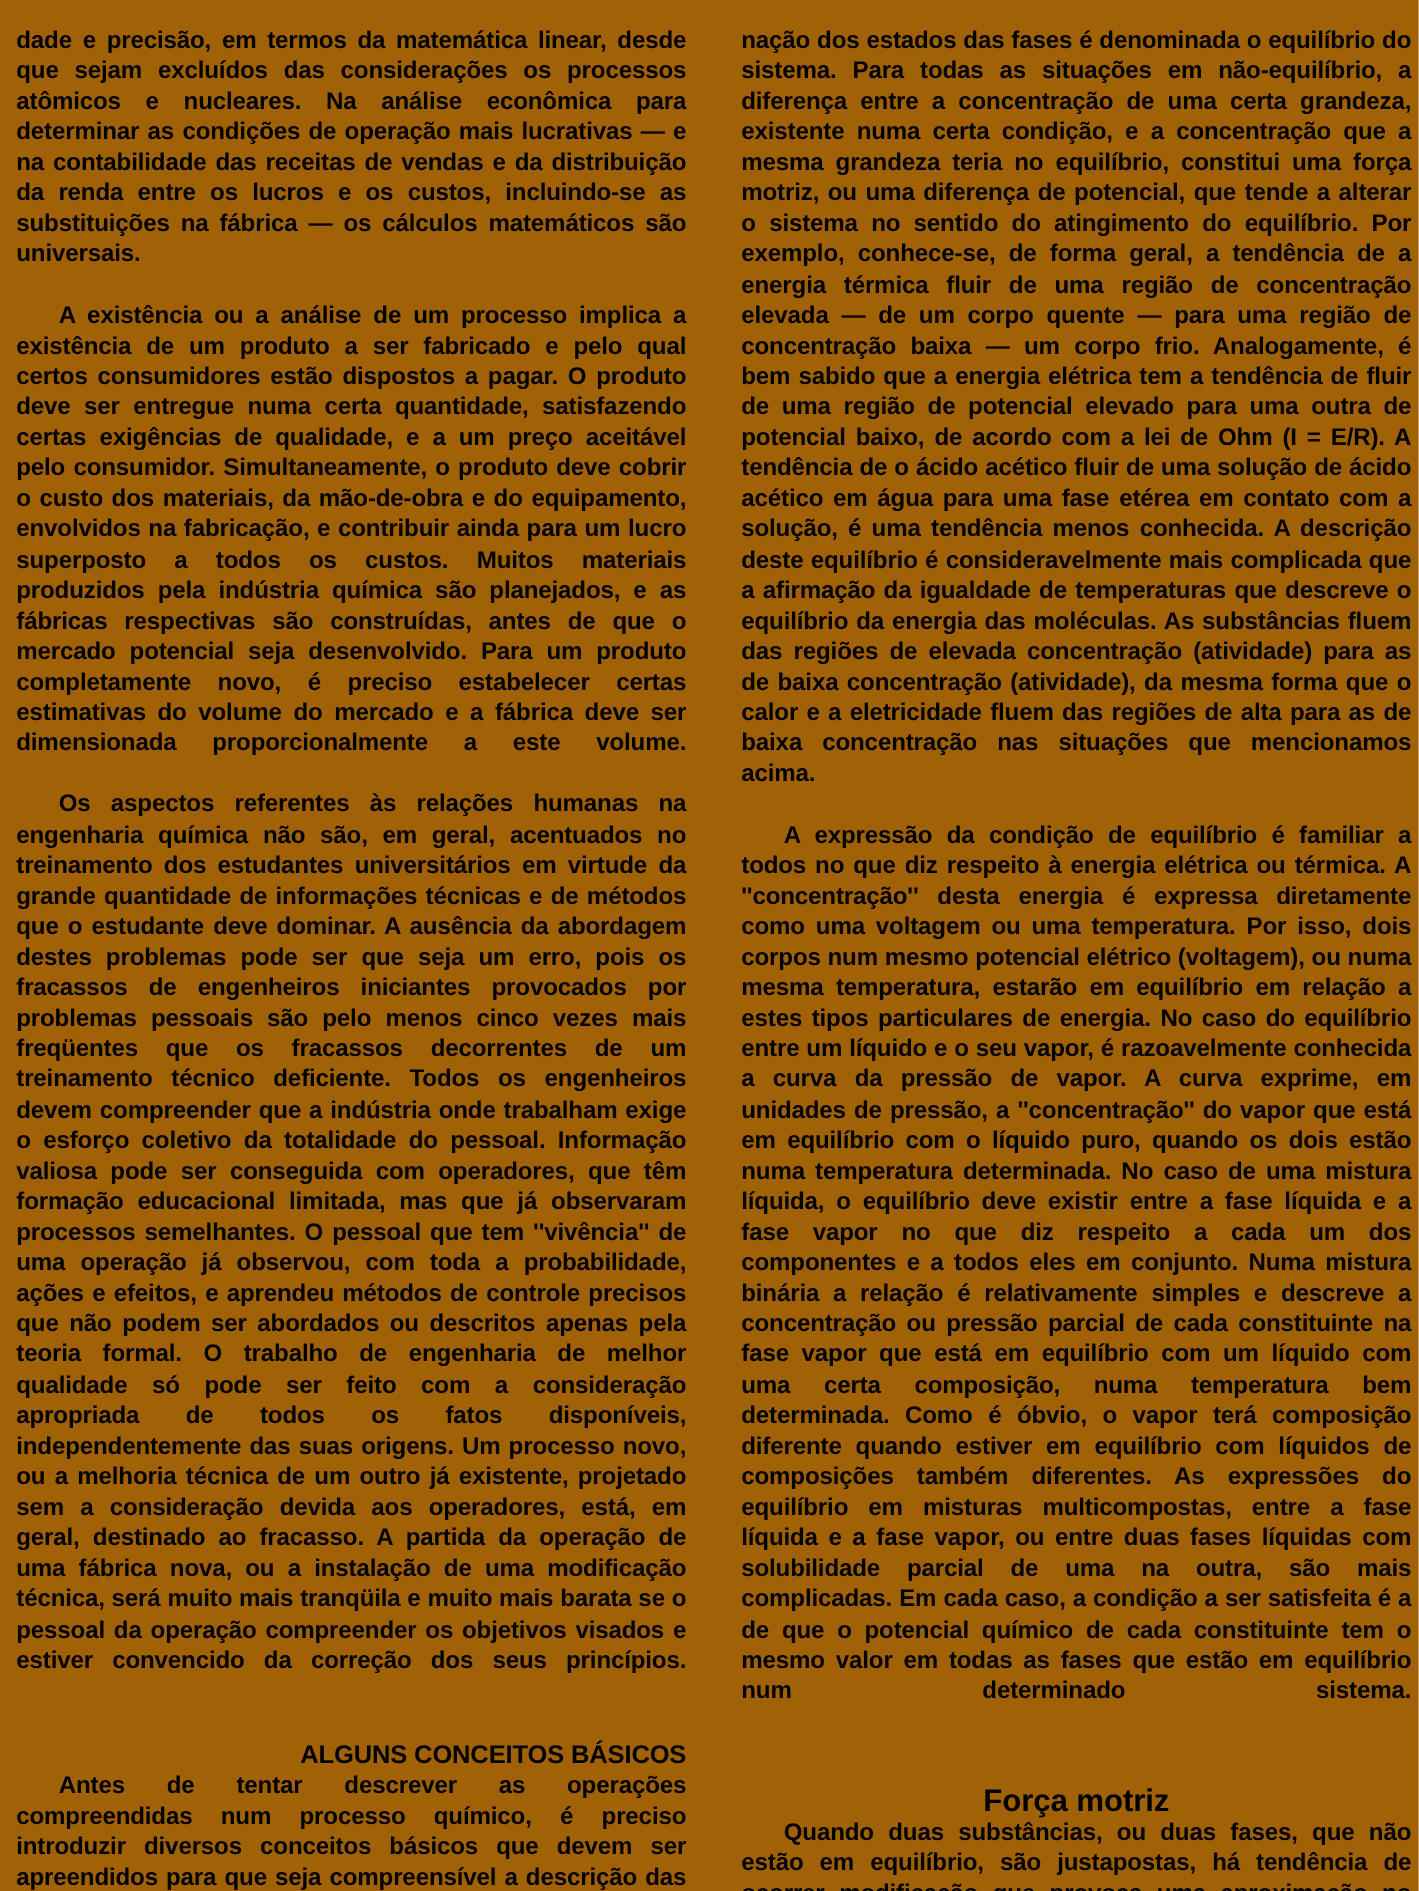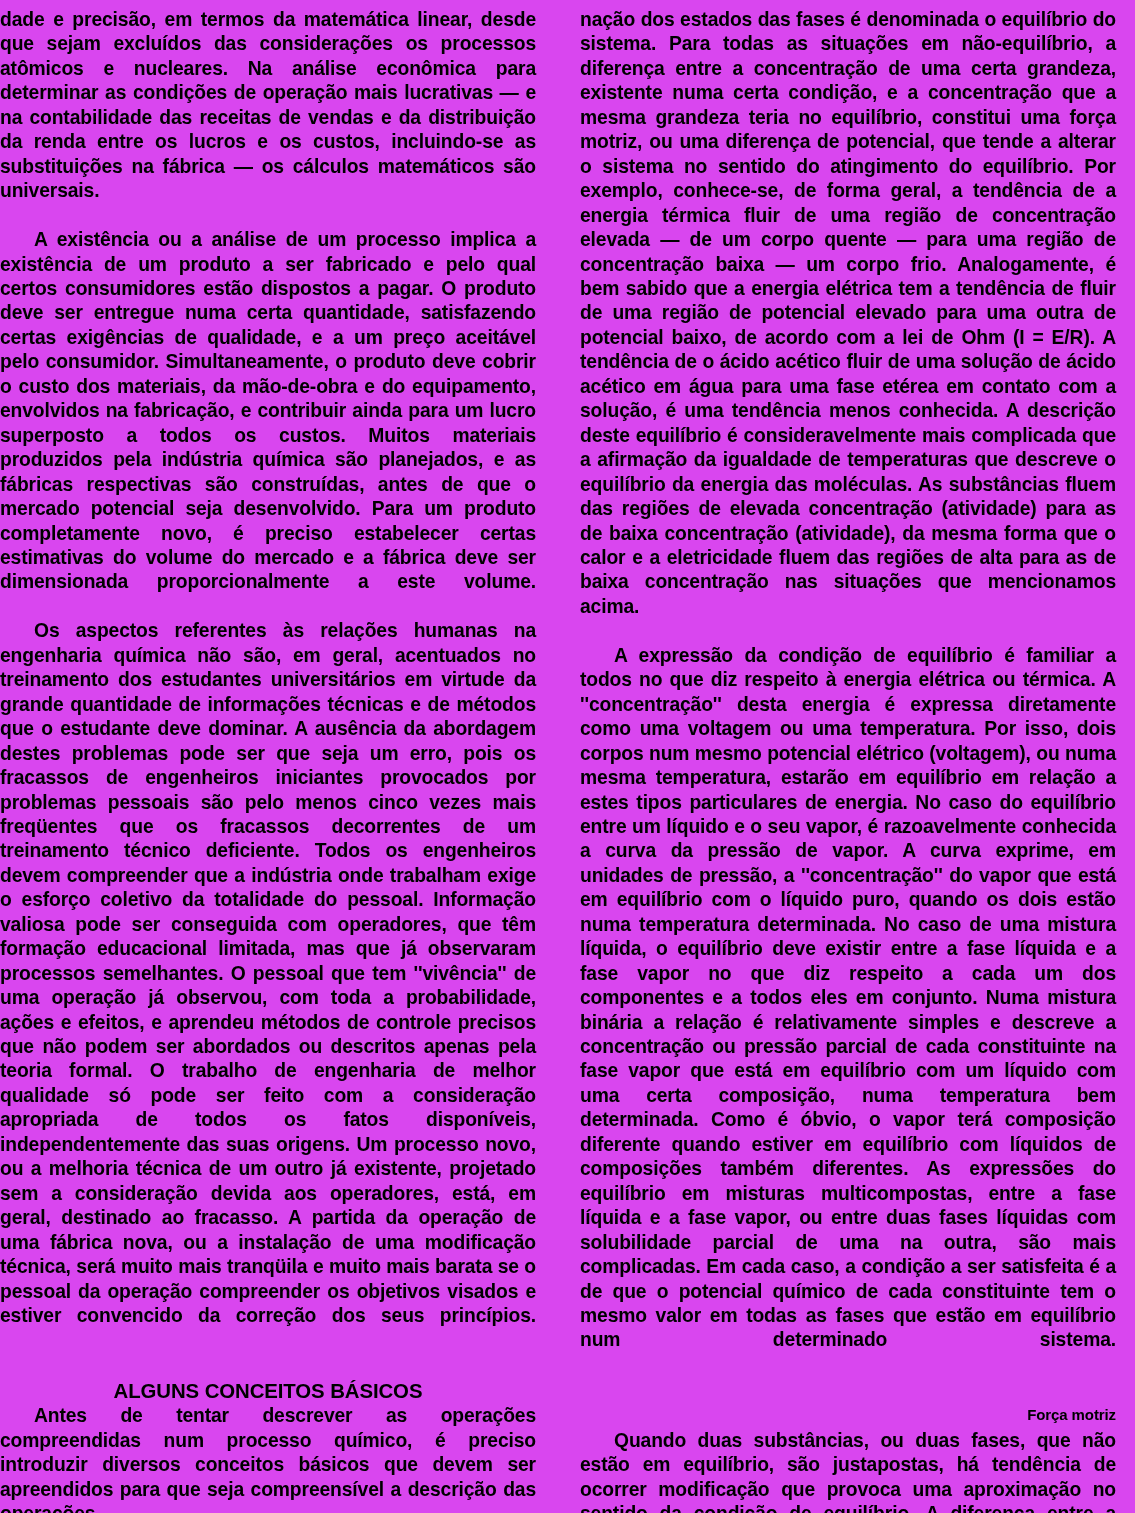--- a/index.html
+++ b/index.html
@@ -13,23 +13,23 @@
     height: 1513px;
     font-family: "Liberation Sans", sans-serif;
     color: #000000;
     -webkit-font-smoothing: none;
   }
   .page {
     position: relative;
     width: 1135px;
     height: 1513px;
     box-sizing: border-box;
-    padding: 0;
+    padding: 13px;
     overflow: hidden;
-    background: #d946ef;
+    background: #a16207;
   }
   .columns {
     display: flex;
     flex-direction: row;
     gap: 44px;
     padding: 8px 0 0 0;
   }
   .column {
     width: 536px;
     flex: 0 0 536px;
@@ -56,30 +56,30 @@
     display: inline-block;
     width: 100%;
   }
   h2.section-title {
     margin: 26px 0 0 0;
     padding: 0;
     font-size: 20.4px;
     line-height: 24.45px;
     font-weight: 800;
     letter-spacing: -0.1px;
-    text-align: center;
+    text-align: right;
   }
   h3.sub-title {
-    margin: 26px 0 0 0;
+    margin: 39px 0 0 0;
     padding: 0;
-    font-size: 15px;
+    font-size: 25px;
     line-height: 24.45px;
     font-weight: 800;
     letter-spacing: -0.1px;
-    text-align: right;
+    text-align: center;
   }
   h2.section-title + p.para,
   h3.sub-title + p.para {
     margin-top: 1px;
   }
   .it {
   }
 </style>
 </head>
 <body>

